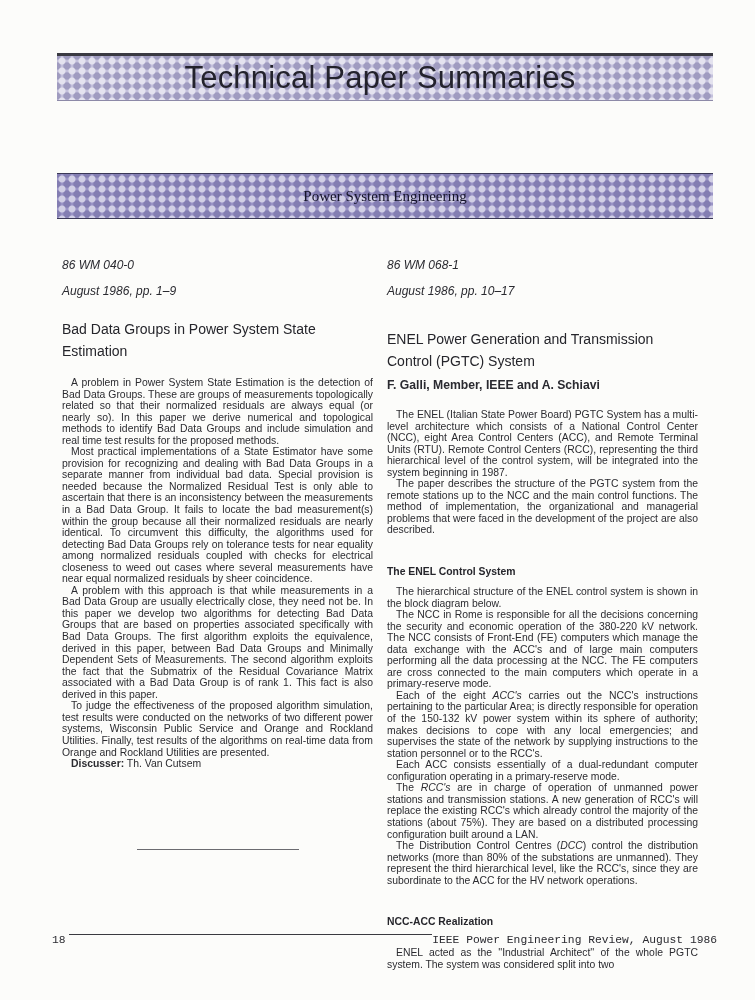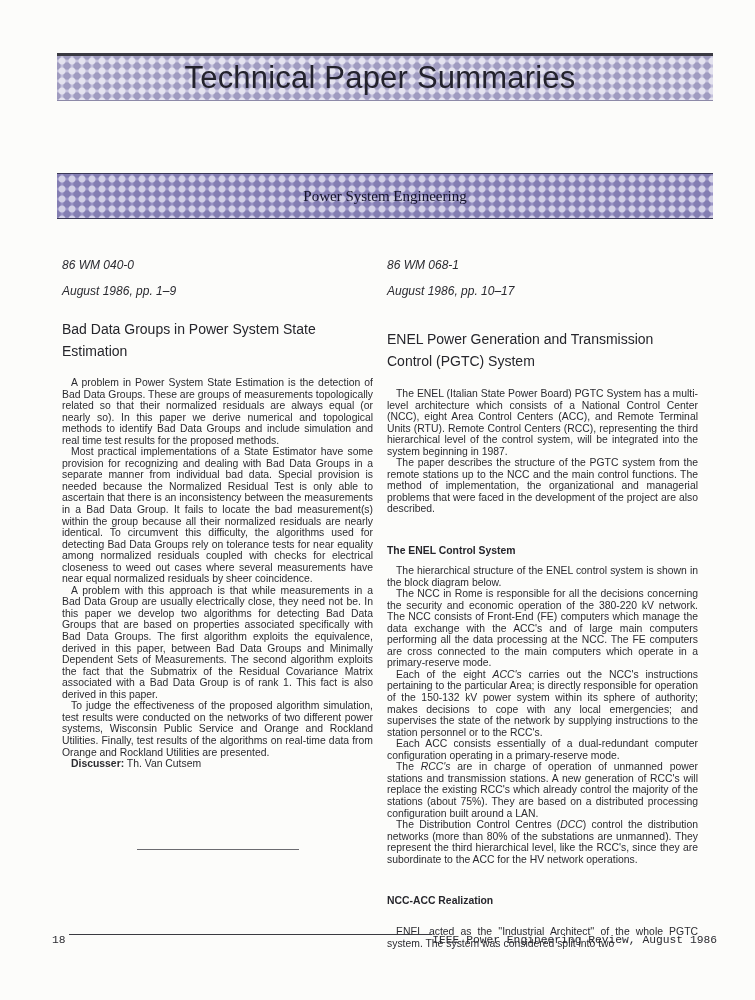--- a/index.html
+++ b/index.html
@@ -99,20 +99,21 @@
     <p class="discusser"><b>Discusser:</b><span> Th. Van Cutsem</span></p>
   </div>
 </div>
 
 <div class="rule-small"></div>
 
 <div class="col col-right">
   <div class="ref">86 WM 068-1</div>
   <div class="ref">August 1986, pp. 10–17</div>
   <div class="ptitle" style="margin-top:31px;">ENEL Power Generation and Transmission Control (PGTC) System</div>
+  <div class="authors" style="margin-top:6px;">F. Galli, Member, IEEE and A. Schiavi</div>
   <div class="body" style="margin-top:16px;">
     <p>The ENEL (Italian State Power Board) PGTC System has a multi-level architecture which consists of a National Control Center (NCC), eight Area Control Centers (ACC), and Remote Terminal Units (RTU). Remote Control Centers (RCC), representing the third hierarchical level of the control system, will be integrated into the system beginning in 1987.</p>
     <p>The paper describes the structure of the PGTC system from the remote stations up to the NCC and the main control functions. The method of implementation, the organizational and managerial problems that were faced in the development of the project are also described.</p>
   </div>
   <div class="sect" style="margin-top:30px;">The ENEL Control System</div>
   <div class="body" style="margin-top:8px;">
     <p>The hierarchical structure of the ENEL control system is shown in the block diagram below.</p>
     <p>The NCC in Rome is responsible for all the decisions concerning the security and economic operation of the 380-220 kV network. The NCC consists of Front-End (FE) computers which manage the data exchange with the ACC's and of large main computers performing all the data processing at the NCC. The FE computers are cross connected to the main computers which operate in a primary-reserve mode.</p>
     <p><span>Each of the eight </span><em>ACC's</em><span> carries out the NCC's instructions pertaining to the particular Area; is directly responsible for operation of the 150-132 kV power system within its sphere of authority; makes decisions to cope with any local emergencies; and supervises the state of the network by supplying instructions to the station personnel or to the RCC's.</span></p>
     <p>Each ACC consists essentially of a dual-redundant computer configuration operating in a primary-reserve mode.</p>

